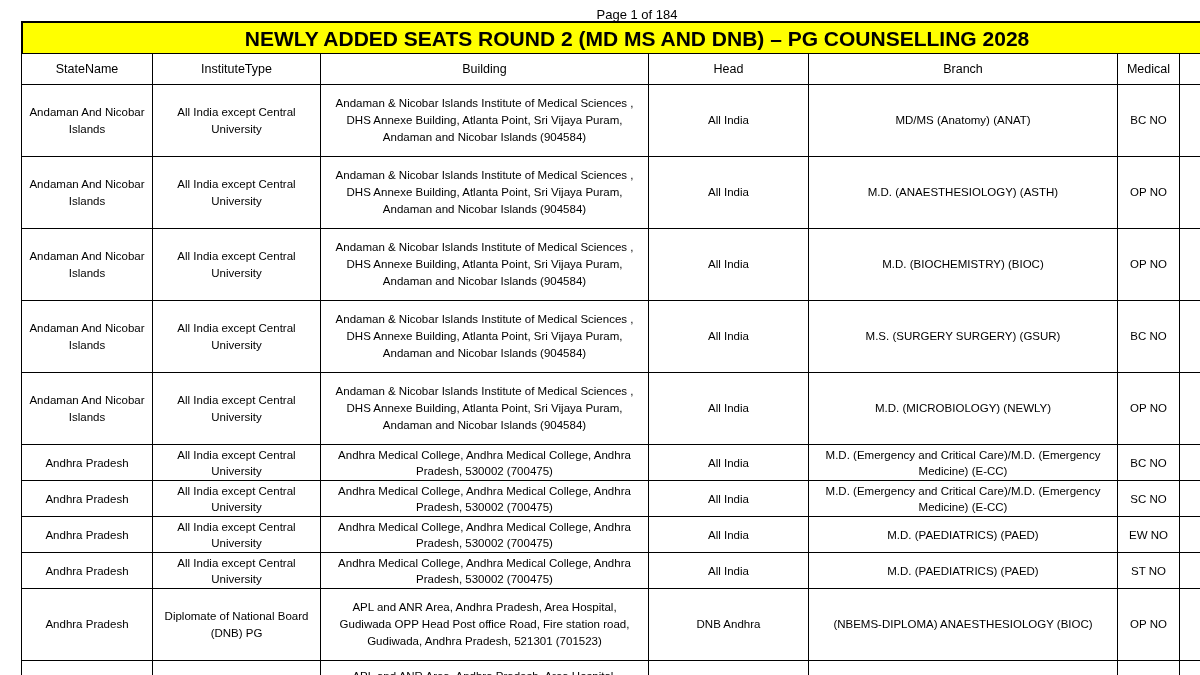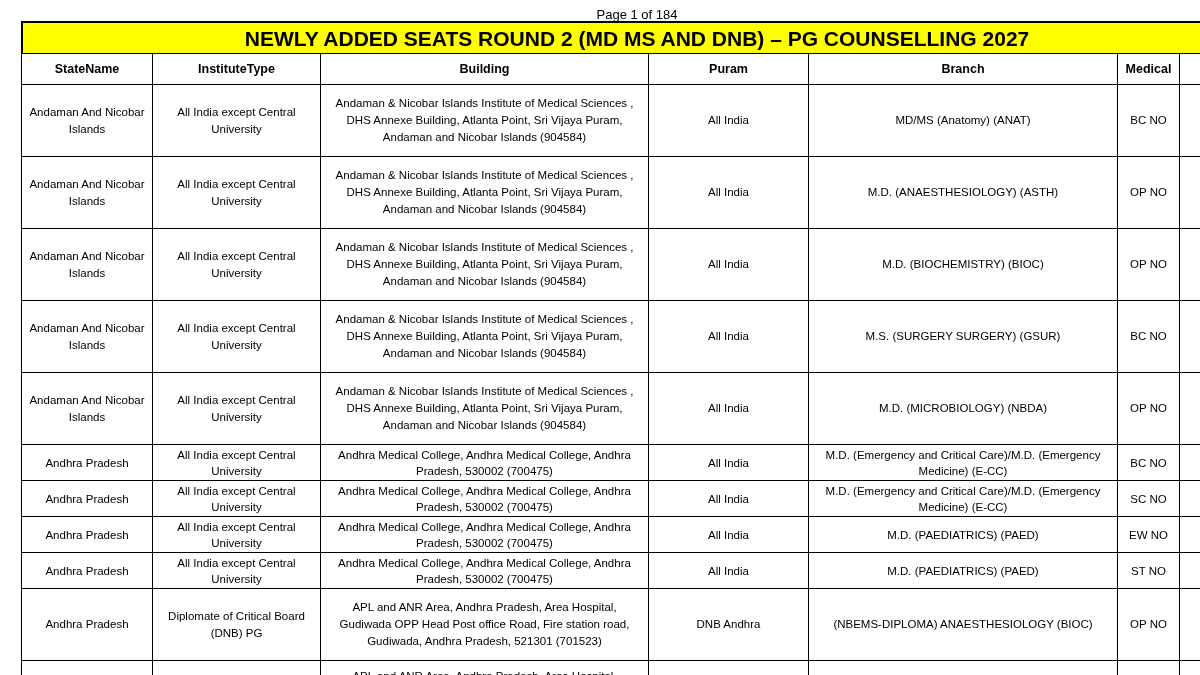--- a/index.html
+++ b/index.html
@@ -46,21 +46,21 @@
     border: 1.5px solid #000;
     text-align: center;
     vertical-align: middle;
     padding: 0 6px;
     box-sizing: border-box;
     overflow: hidden;
   }
   table.seats th {
     height: 21px;
     font-size: 12.5px;
-    font-weight: bold;
+    font-weight: normal;
     padding: 8px 2px;
   }
   table.seats td {
     font-size: 11.5px;
     line-height: 17px;
   }
   tr.row-tall  { height: 72px; }
   tr.row-short { height: 36px; }
   tr.row-short td { line-height: 16px; }
   tr.row-partial { height: 60px; }
@@ -70,39 +70,39 @@
   td.c-branch { padding: 0 4px; }
 </style>
 </head>
 <body>
 
 <div class="page-indicator">Page 1 of 184</div>
 
 <div class="sheet">
 
   <div class="banner" style="background: rgb(255, 255, 0);">
-    <span>NEWLY ADDED SEATS ROUND 2 (MD MS AND DNB) – PG COUNSELLING 2027</span>
+    <span>NEWLY ADDED SEATS ROUND 2 (MD MS AND DNB) – PG COUNSELLING 2028</span>
   </div>
 
   <table class="seats">
     <colgroup>
       <col style="width:131px">
       <col style="width:168px">
       <col style="width:328px">
       <col style="width:160px">
       <col style="width:309px">
       <col style="width:62px">
       <col style="width:74px">
     </colgroup>
     <thead>
       <tr>
         <th>StateName</th>
         <th>InstituteType</th>
         <th>Building</th>
-        <th>Puram</th>
+        <th>Head</th>
         <th>Branch</th>
         <th>Medical</th>
         <th>To</th>
       </tr>
     </thead>
     <tbody id="table-body">
         <tr class="row-tall">
           <td class="c-state">Andaman And Nicobar Islands</td>
           <td class="c-type">All India except Central University</td>
           <td class="c-institute">Andaman &amp; Nicobar Islands Institute of Medical Sciences , DHS Annexe Building, Atlanta Point, Sri Vijaya Puram, Andaman and Nicobar Islands  (904584)</td>
@@ -136,21 +136,21 @@
           <td class="c-quota">All India</td>
           <td class="c-branch">M.S. (SURGERY SURGERY) (GSUR)</td>
           <td class="c-category">BC NO</td>
           <td class="c-total"></td>
         </tr>
         <tr class="row-tall">
           <td class="c-state">Andaman And Nicobar Islands</td>
           <td class="c-type">All India except Central University</td>
           <td class="c-institute">Andaman &amp; Nicobar Islands Institute of Medical Sciences , DHS Annexe Building, Atlanta Point, Sri Vijaya Puram, Andaman and Nicobar Islands  (904584)</td>
           <td class="c-quota">All India</td>
-          <td class="c-branch">M.D. (MICROBIOLOGY) (NBDA)</td>
+          <td class="c-branch">M.D. (MICROBIOLOGY) (NEWLY)</td>
           <td class="c-category">OP NO</td>
           <td class="c-total"></td>
         </tr>
         <tr class="row-short">
           <td class="c-state">Andhra Pradesh</td>
           <td class="c-type">All India except Central University</td>
           <td class="c-institute">Andhra Medical College, Andhra Medical College, Andhra Pradesh, 530002 (700475)</td>
           <td class="c-quota">All India</td>
           <td class="c-branch">M.D. (Emergency and Critical Care)/M.D. (Emergency Medicine) (E-CC)</td>
           <td class="c-category">BC NO</td>
@@ -178,21 +178,21 @@
           <td class="c-state">Andhra Pradesh</td>
           <td class="c-type">All India except Central University</td>
           <td class="c-institute">Andhra Medical College, Andhra Medical College, Andhra Pradesh, 530002 (700475)</td>
           <td class="c-quota">All India</td>
           <td class="c-branch">M.D. (PAEDIATRICS) (PAED)</td>
           <td class="c-category">ST NO</td>
           <td class="c-total"></td>
         </tr>
         <tr class="row-tall">
           <td class="c-state">Andhra Pradesh</td>
-          <td class="c-type">Diplomate of Critical Board (DNB) PG</td>
+          <td class="c-type">Diplomate of National Board (DNB) PG</td>
           <td class="c-institute">APL and ANR Area, Andhra Pradesh, Area Hospital, Gudiwada  OPP Head Post office Road, Fire station road, Gudiwada, Andhra Pradesh, 521301 (701523)</td>
           <td class="c-quota">DNB Andhra</td>
           <td class="c-branch">(NBEMS-DIPLOMA) ANAESTHESIOLOGY (BIOC)</td>
           <td class="c-category">OP NO</td>
           <td class="c-total"></td>
         </tr>
         <tr class="row-partial">
           <td class="c-state"></td>
           <td class="c-type"></td>
           <td class="c-institute">APL and ANR Area, Andhra Pradesh, Area Hospital,</td>

